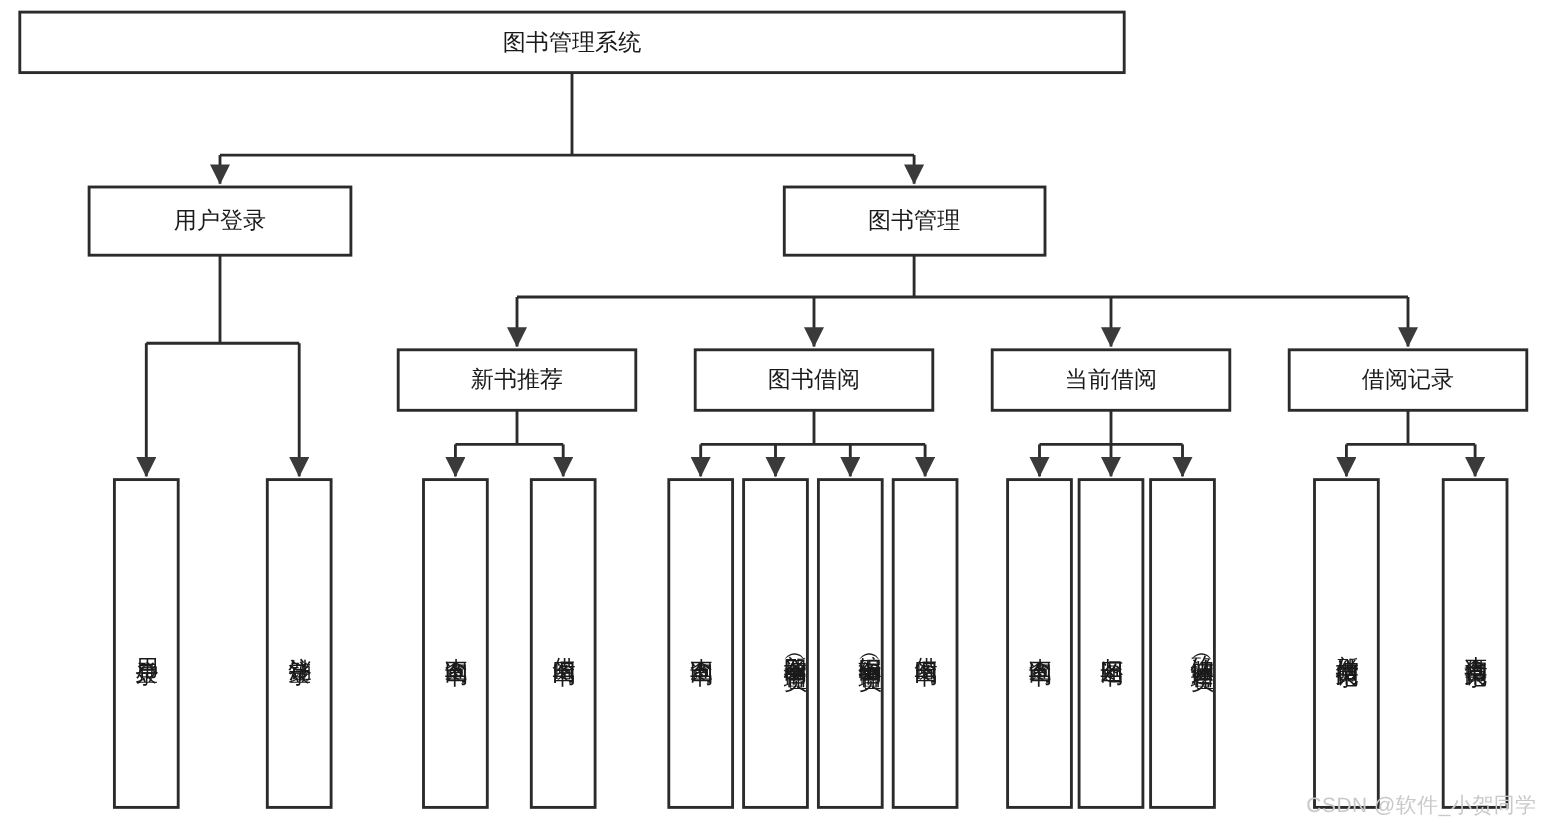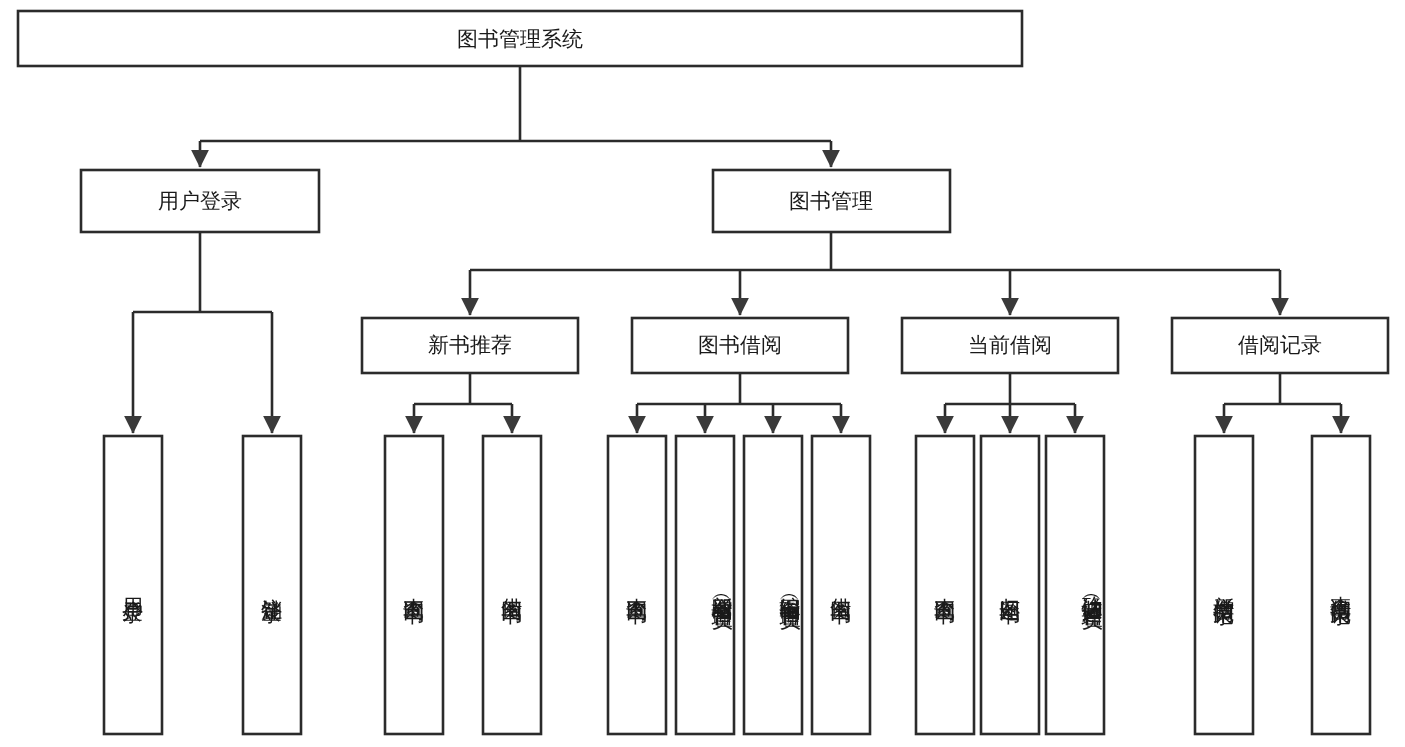--- a/index.html
+++ b/index.html
@@ -185,13 +185,14 @@
   <div class="leaf-label" style="left:744px; top:436px; width:58px; height:298px; align-items:flex-start; padding-top:6px; box-sizing:border-box;">编辑图书（管理员）</div>
   <div class="leaf-label" style="left:812px; top:436px; width:58px; height:298px;">借阅图书</div>
 
   <div class="leaf-label" style="left:916px; top:436px; width:58px; height:298px;">查询图书</div>
   <div class="leaf-label" style="left:981px; top:436px; width:58px; height:298px;">归还图书</div>
   <div class="leaf-label" style="left:1046px; top:436px; width:58px; height:298px; align-items:flex-start; padding-top:6px; box-sizing:border-box;">确认归还（管理员）</div>
 
   <div class="leaf-label" style="left:1195px; top:436px; width:58px; height:298px;">新增借阅记录</div>
   <div class="leaf-label" style="left:1312px; top:436px; width:58px; height:298px;">查询借阅记录</div>
 
+  <div class="watermark">CSDN @软件_小贺同学</div>
 </div>
 
 </body></html>

